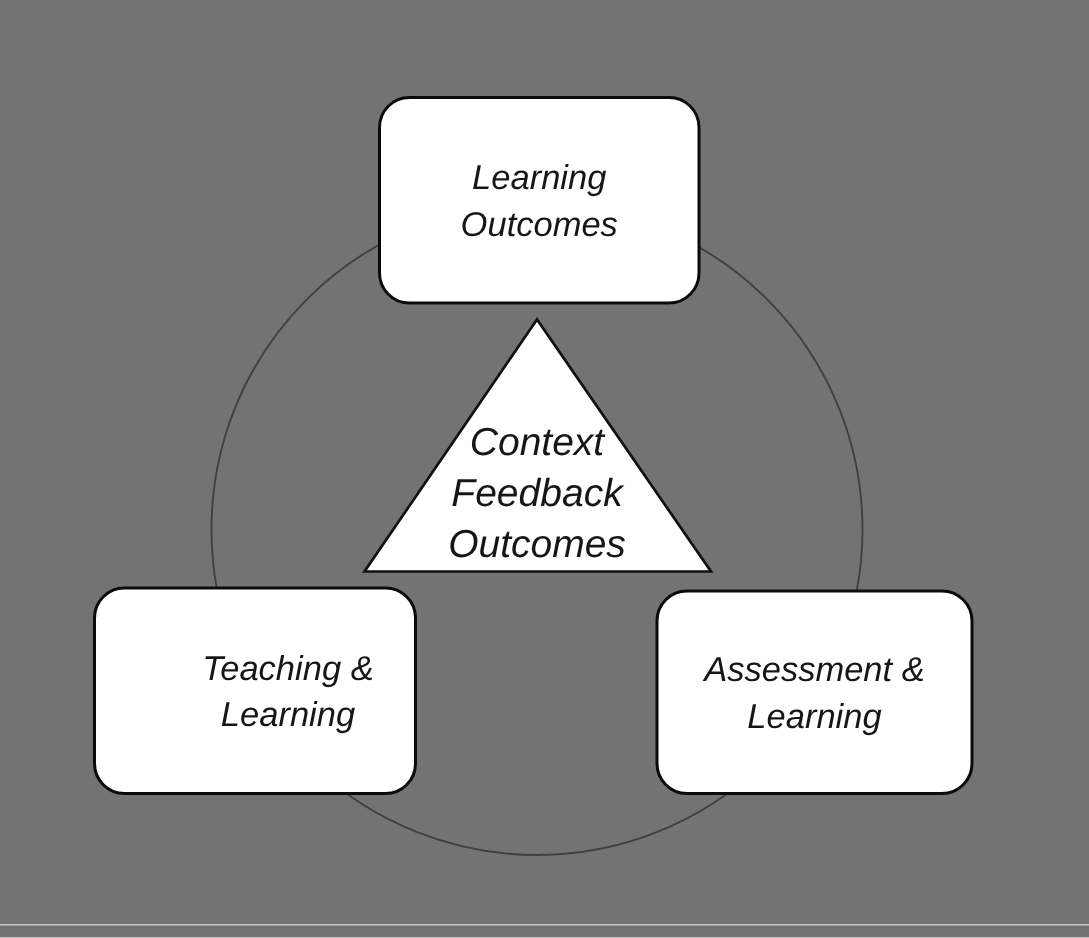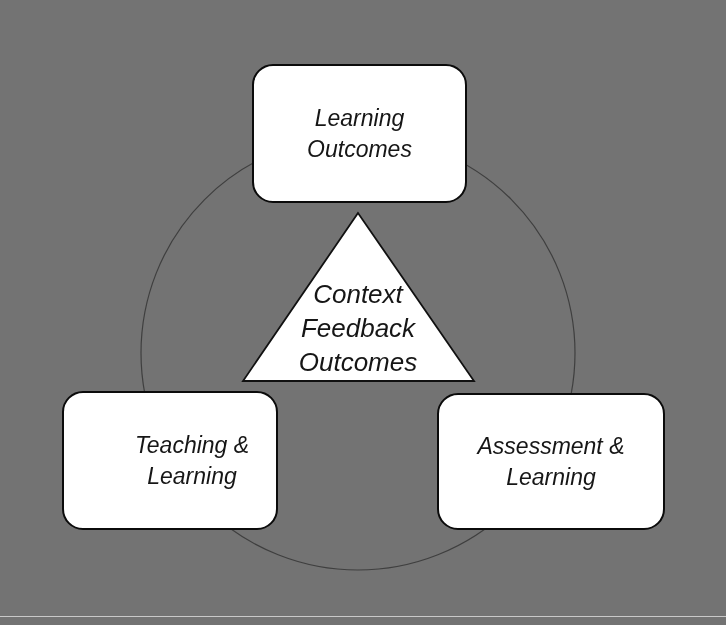--- a/index.html
+++ b/index.html
@@ -36,21 +36,21 @@
     text-align: center;
   }
   .node-label {
     font-size: 23px;
     line-height: 31px;
     color: #161616;
   }
   .node-label span { display: block; }
   .node-top    { left: 252px; top: 64px;  width: 215px; height: 139px; }
   .node-left   { left: 62px;  top: 391px; width: 216px; height: 139px; padding-left: 44px; }
-  .node-right  { left: 437px; top: 393px; width: 228px; height: 137px; }
+  .node-right  { left: 437px; top: 393px; width: 212px; height: 137px; }
   .triangle-label {
     position: absolute;
     z-index: 3;
     left: 258px;
     top: 277px;
     width: 200px;
     text-align: center;
     font-size: 26px;
     line-height: 34px;
     color: #161616;

